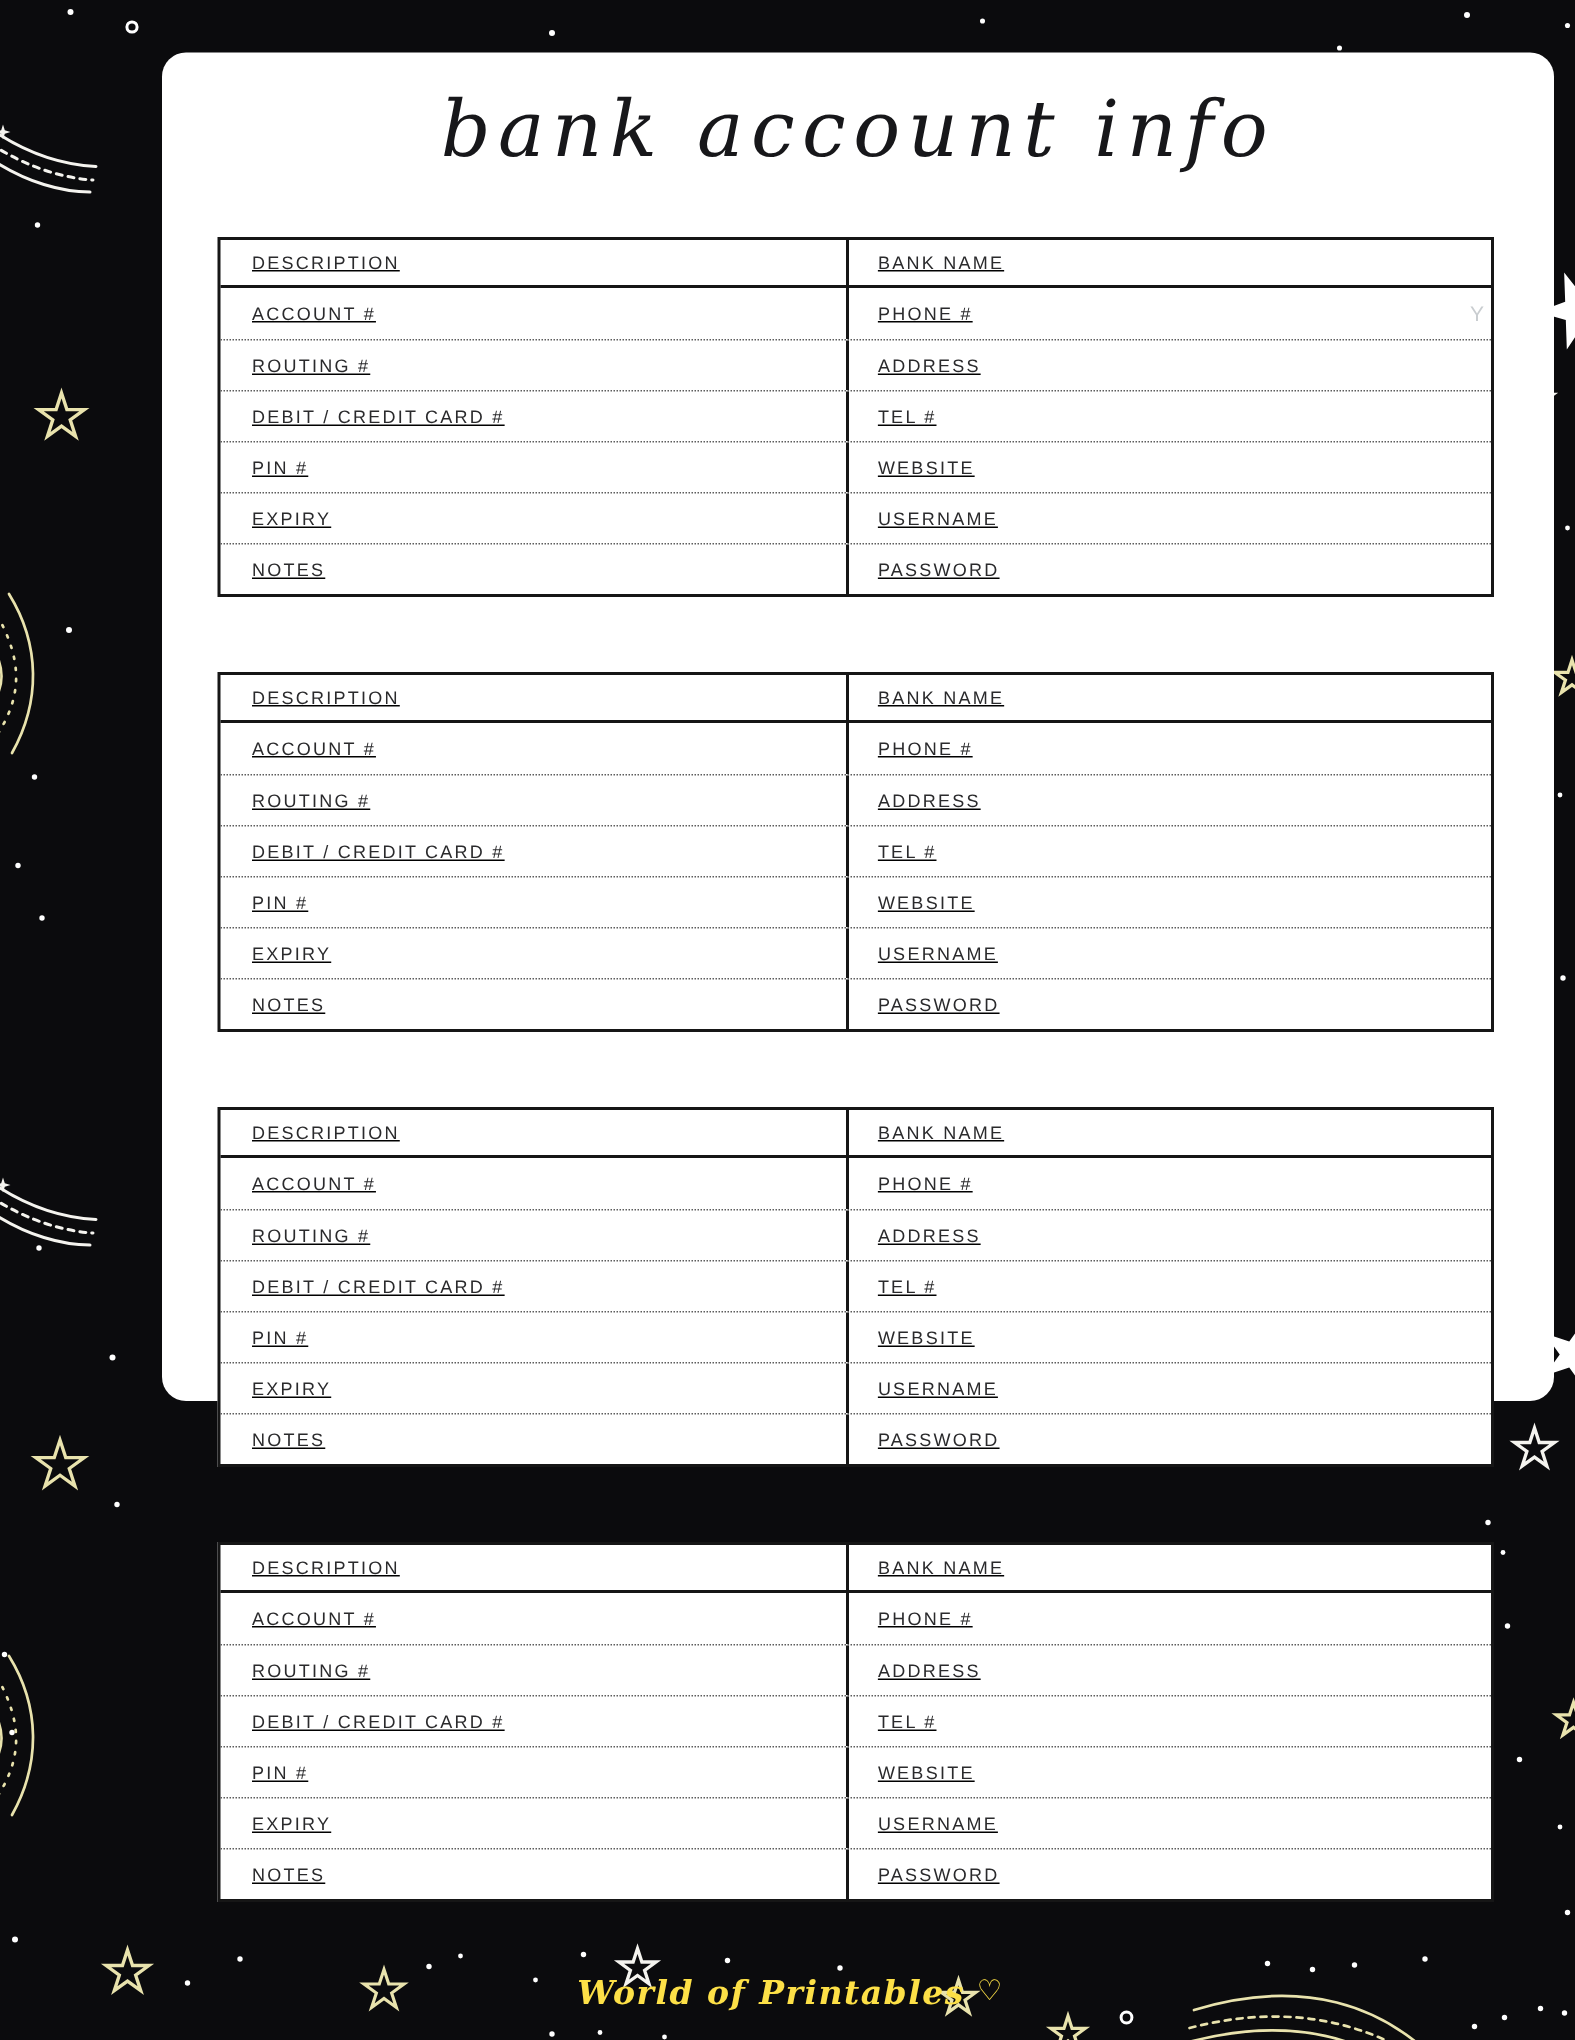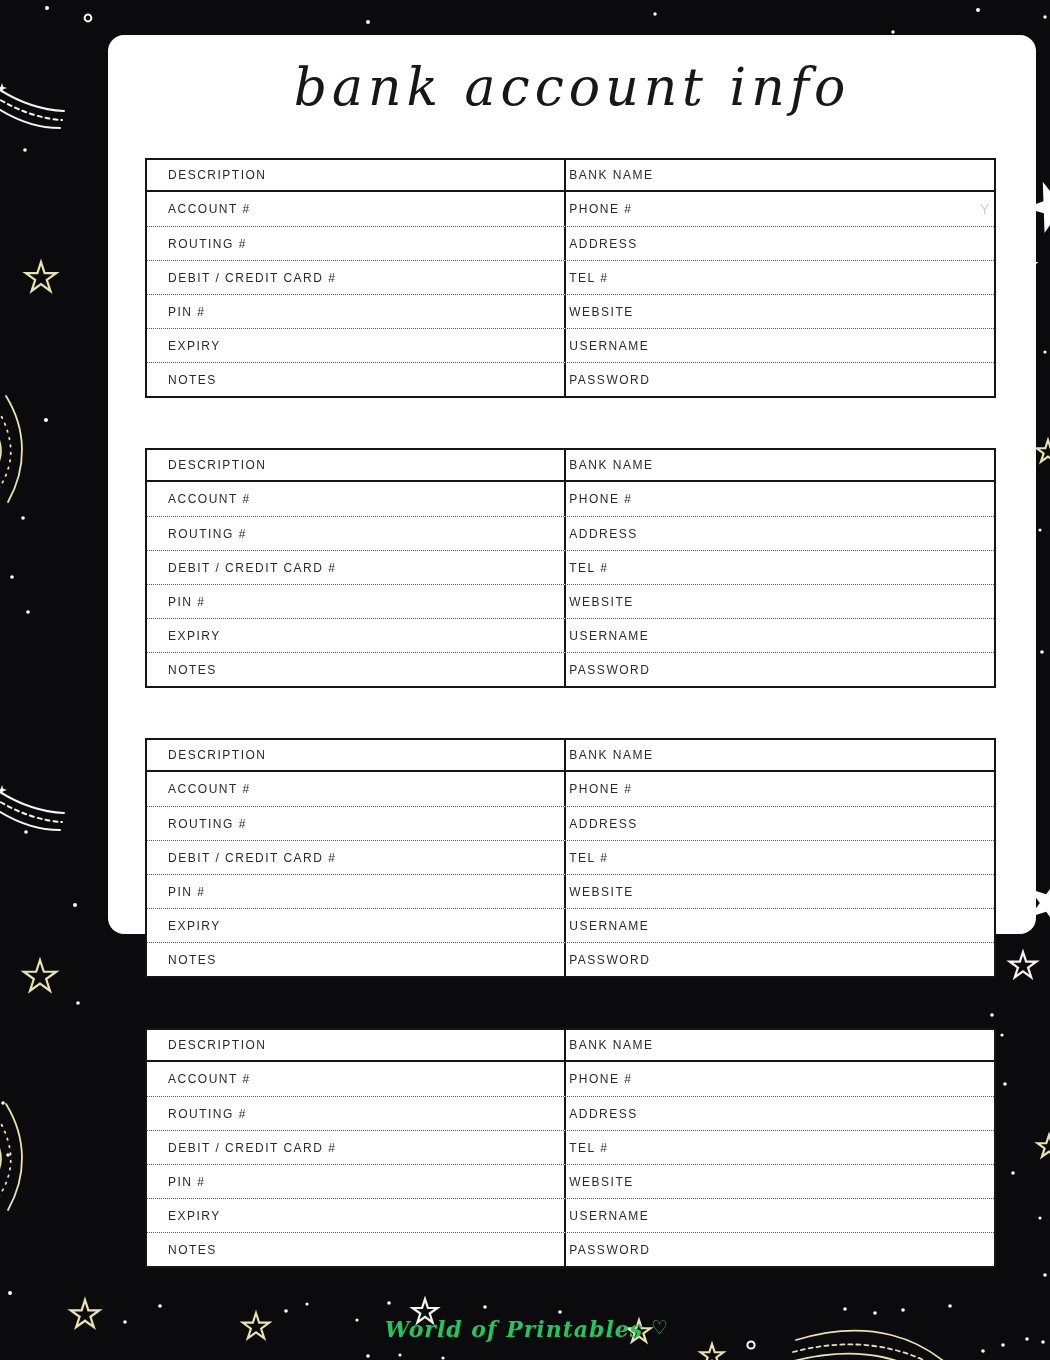--- a/index.html
+++ b/index.html
@@ -13,40 +13,40 @@
   .card{
     position:absolute;left:60px;top:35px;width:928px;height:899px;
     background:#ffffff;border-radius:16px;z-index:1;margin-left:48px;
   }
   .title{
     position:absolute;left:0;right:0;top:22px;margin:0;
     text-align:center;
     font-family:"DejaVu Serif",serif;font-style:italic;font-weight:500;
     font-size:52px;letter-spacing:5px;color:#17171a;
   }
-  .tables{position:absolute;left:37px;top:123px;width:851px;}
+  .tables{position:absolute;left:37px;top:123px;width:851px;text-decoration:underline;}
   .acct-table{
     border:2.5px solid #161616;background:#fff;margin-bottom:50px;
   }
   .trow{display:flex;height:34px;}
   .trow.thead{height:32px;border-bottom:2.5px solid #161616;}
   .tbody-row + .tbody-row{border-top:1.5px dotted #5d5d5d;text-align:right;}
   .tcell{
     display:flex;align-items:center;
     font-size:12px;letter-spacing:1.5px;color:#2a2a2c;font-weight:500;
   }
   .tleft{flex:0 0 49.5%;border-right:2px solid #161616;padding-left:21px;}
-  .tright{flex:1 1 auto;padding-left:3px;}
+  .tright{flex:1 1 auto;padding-left:19px;}
   .watermark{
     position:absolute;left:872px;top:166px;width:20px;
     font-size:14px;color:#c9cdd0;letter-spacing:1px;
   }
   .footer{
     position:absolute;left:4px;right:0;top:1316px;z-index:1;
-    text-align:center;color:#22c55e;
+    text-align:center;color:#fde047;
     font-family:"DejaVu Serif",serif;font-style:italic;font-weight:bold;
     font-size:22px;letter-spacing:1px;
   }
   .footer .heart{font-style:normal;font-weight:normal;font-size:19px;margin-left:8px;vertical-align:3px;}
 </style>
 </head>
 <body>
 
 <svg class="bg" viewBox="0 0 1050 1360" xmlns="http://www.w3.org/2000/svg">
   <defs>

